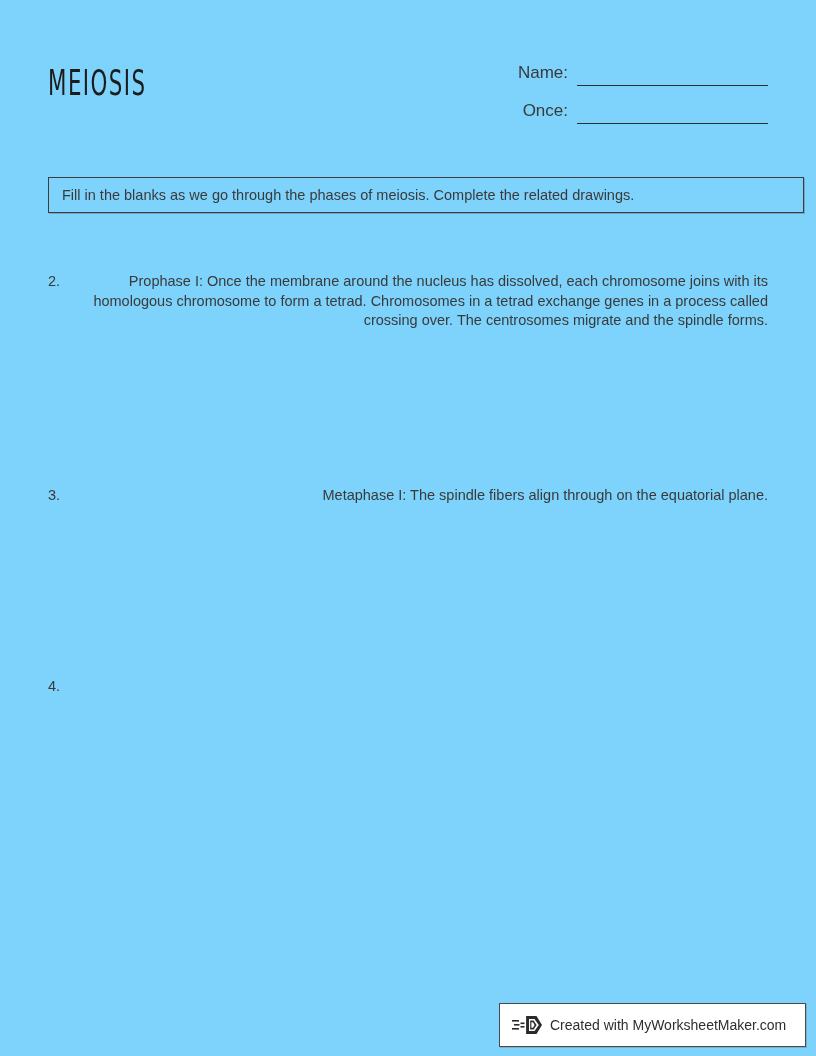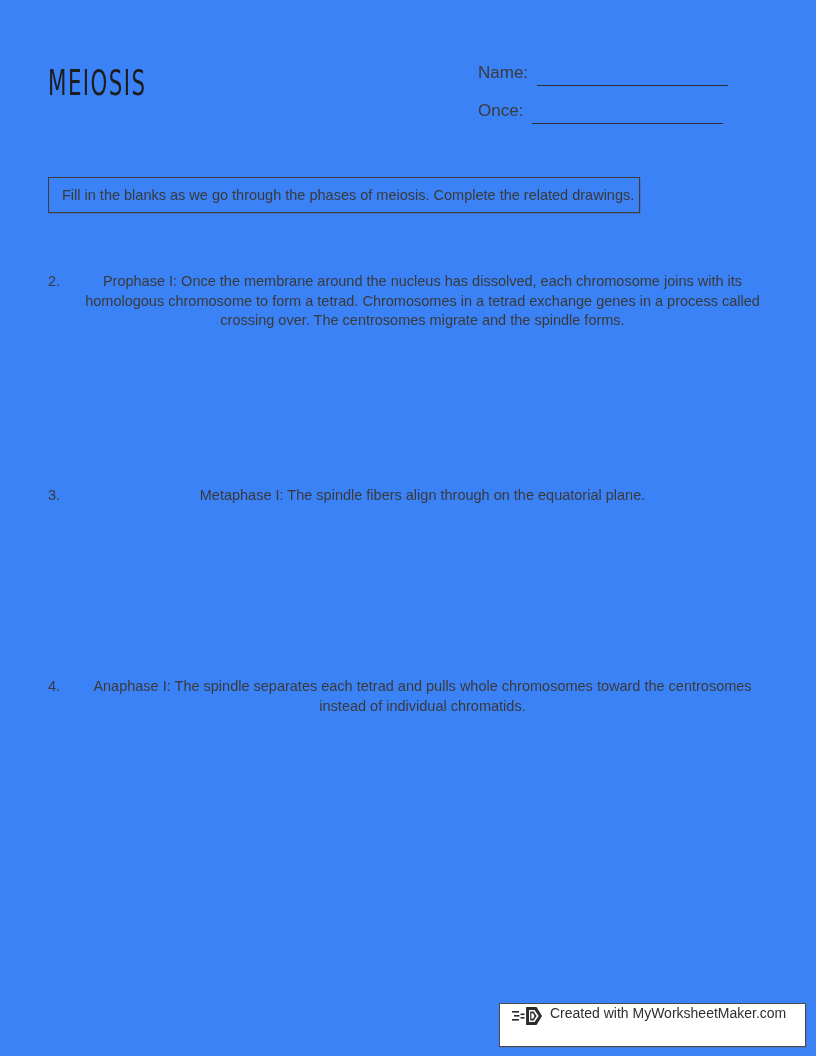--- a/index.html
+++ b/index.html
@@ -9,21 +9,21 @@
   }
   body {
     font-family: "Liberation Sans", sans-serif;
     color: #3a3a3a;
     -webkit-font-smoothing: antialiased;
   }
   .page {
     position: relative;
     width: 816px;
     height: 1056px;
-    background: #3b82f6;
+    background: #7dd3fc;
     overflow: hidden;
   }
 
   
   .header {
     position: absolute;
     left: 48px;
     top: 48px;
     width: 720px;
     height: 80px;
@@ -46,20 +46,21 @@
   }
   .namedate {
     position: absolute;
     right: 0;
     top: 0;
     width: 290px;
   }
   .nd-row {
     display: flex;
     align-items: flex-end;
+    justify-content: flex-end;
     height: 38px;
   }
   .nd-label {
     font-size: 17px;
     line-height: 20px;
     color: #3a3a3a;
     padding-right: 9px;
     padding-bottom: 3px;
     white-space: nowrap;
   }
@@ -67,21 +68,21 @@
     width: 191px;
     border-bottom: 1.4px solid #2f2f2f;
     height: 22px;
   }
 
   
   .instruction-box {
     position: absolute;
     left: 48px;
     top: 177px;
-    width: 592px;
+    width: 756px;
     height: 36px;
     border: 1.3px solid #3c3c3c;
     box-sizing: border-box;
     display: flex;
     align-items: center;
     box-shadow: 1px 1px 0 0 rgba(90,90,90,0.35);
   }
   .instruction-text {
     padding-left: 13px;
     font-size: 14.5px;
@@ -106,37 +107,38 @@
     top: 0;
     width: 22px;
     font-size: 14.5px;
     line-height: 19.5px;
     color: #3a3a3a;
   }
   .q-text {
     font-size: 14.5px;
     line-height: 19.5px;
     color: #3a3a3a;
-    text-align: center;
+    text-align: right;
   }
   .q-draw-space {
     width: 100%;
   }
 
   
   .footer-badge {
     position: absolute;
     left: 499px;
     top: 1003px;
     width: 307px;
     height: 44px;
     border: 1.3px solid #4a4a4a;
     box-sizing: border-box;
     background: #ffffff;
     display: flex;
+    align-items: center;
     box-shadow: 1px 1px 0 0 rgba(100,100,100,0.3);
   }
   .footer-logo {
     width: 34px;
     height: 24px;
     margin-left: 12px;
     margin-right: 4px;
     flex: 0 0 auto;
     display: block;
   }
@@ -177,21 +179,20 @@
         <div class="q-text">Prophase I: Once the membrane around the nucleus has dissolved, each chromosome joins with its homologous chromosome to form a tetrad. Chromosomes in a tetrad exchange genes in a process called crossing over. The centrosomes migrate and the spindle forms.</div>
         <div class="q-draw-space" style="height: 155px;"></div>
       </div>
       <div class="q-item">
         <div class="q-num">3.</div>
         <div class="q-text">Metaphase I: The spindle fibers align through on the equatorial plane.</div>
         <div class="q-draw-space" style="height: 172px;"></div>
       </div>
       <div class="q-item">
         <div class="q-num">4.</div>
-        <div class="q-text">Anaphase I: The spindle separates each tetrad and pulls whole chromosomes toward the centrosomes instead of individual chromatids.</div>
         <div class="q-draw-space" style="height: 260px;"></div>
       </div>
     </div>
 
   <div class="footer-badge">
     <svg class="footer-logo" viewBox="0 0 34 24" aria-hidden="true">
       <g fill="#2b2b2b">
         <rect x="0" y="7" width="7" height="1.6"></rect>
         <rect x="2" y="11" width="5.5" height="1.6"></rect>
         <rect x="0" y="15" width="7" height="1.6"></rect>

